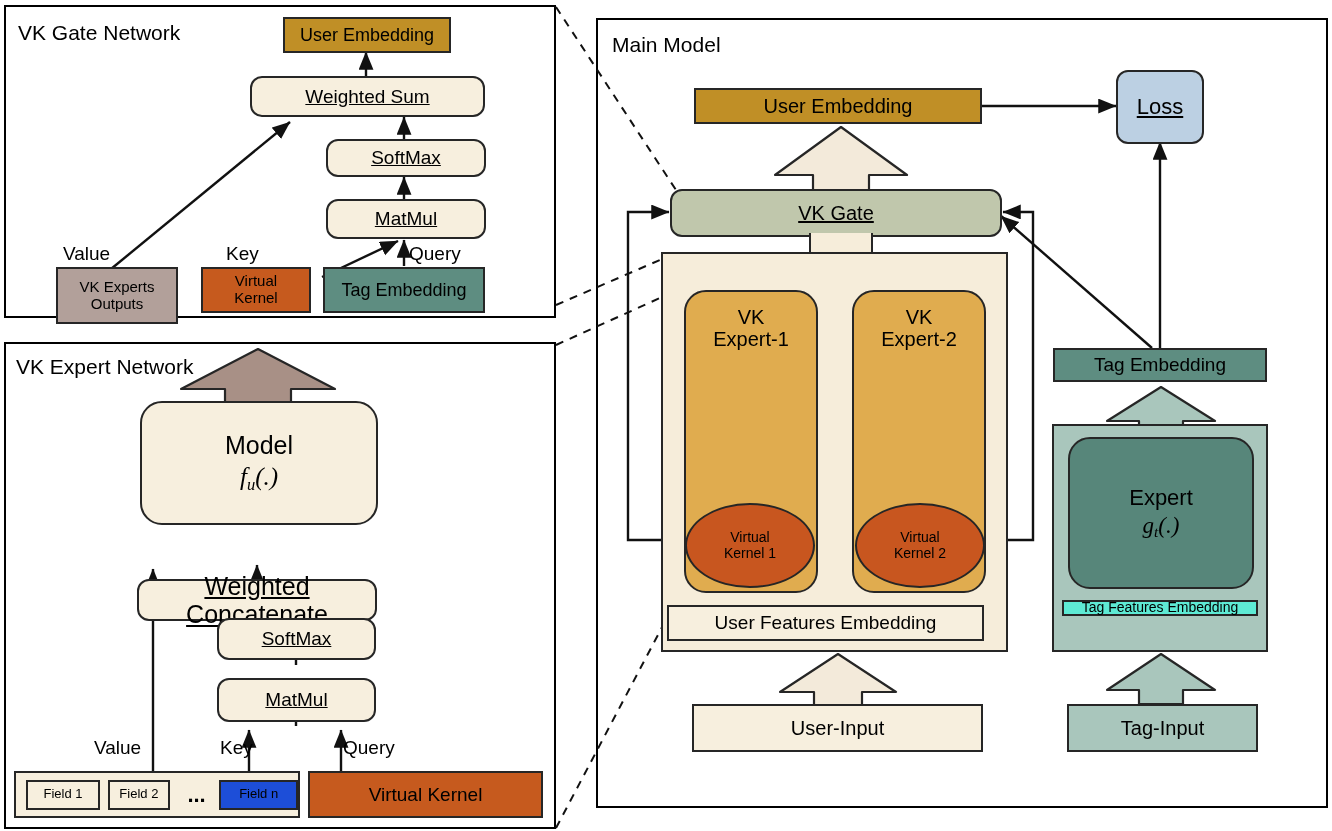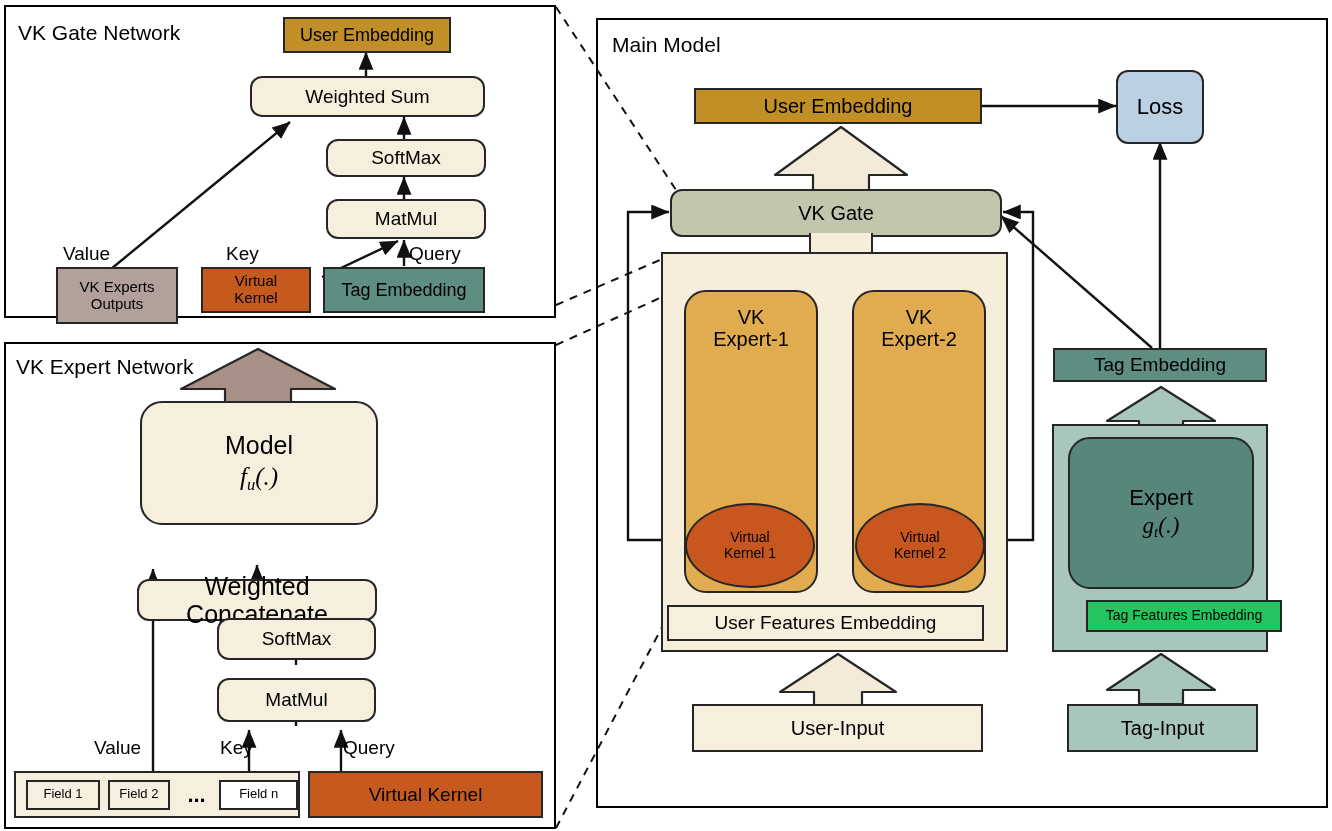--- a/index.html
+++ b/index.html
@@ -5,21 +5,21 @@
   html,body{margin:0;padding:0;background:#ffffff;}
   body{width:1332px;height:831px;position:relative;overflow:hidden;
        font-family:"Liberation Sans","DejaVu Sans",sans-serif;color:#000;}
   .root{position:absolute;left:0;top:0;width:1332px;height:831px;}
   svg.edges{position:absolute;left:0;top:0;width:1332px;height:831px;pointer-events:none;}
   .panel{position:absolute;border:2px solid #000;background:#fff;box-sizing:border-box;}
   .panel-title{position:absolute;font-size:21px;line-height:1;white-space:nowrap;}
   .node{position:absolute;box-sizing:border-box;border:2px solid #262626;
         display:flex;align-items:center;justify-content:center;text-align:center;
         line-height:1.12;white-space:pre-line;}
-  .rnd{border-radius:12px;}
+  .rnd{border-radius:12px;text-decoration:underline;}
   .rnd-lg{border-radius:22px;}
   .ellipse{border-radius:50%;}
   .plain{border:none;background:transparent;}
   .sub{font-size:0.66em;vertical-align:-0.28em;font-style:italic;}
   .lbl{position:absolute;font-size:19px;white-space:nowrap;}
   .mathline{font-family:"Liberation Serif","DejaVu Serif",serif;font-style:italic;}
 </style>
 </head>
 <body>
 
@@ -110,21 +110,21 @@
   <div class="node rnd" style="left:217px;top:678px;width:159px;height:44px;background:#F7EFDE;font-size:19px;">MatMul</div>
 
   <div class="lbl" style="left:94px;top:737px;">Value</div>
   <div class="lbl" style="left:220px;top:737px;">Key</div>
   <div class="lbl" style="left:343px;top:737px;">Query</div>
 
   <div class="node" style="left:14px;top:771px;width:286px;height:47px;background:#F7EFDE;justify-content:flex-start;">
     <div class="node" style="position:relative;left:0;top:0;margin-left:10px;width:79px;height:30px;background:#F7EFDE;font-size:13px;border-width:2px;">Field 1</div>
     <div class="node" style="position:relative;left:0;top:0;margin-left:8px;width:66px;height:30px;background:#F7EFDE;font-size:13px;border-width:2px;">Field 2</div>
     <div class="node plain" style="position:relative;left:0;top:0;margin-left:10px;width:36px;height:30px;font-size:22px;font-weight:bold;align-items:flex-end;padding-bottom:2px;">...</div>
-    <div class="node" style="position:relative;left:0;top:0;margin-left:6px;width:84px;height:30px;background:#ffffff;font-size:13px;border-width:2px;">Field n</div>
+    <div class="node" style="position:relative;left:0;top:0;margin-left:6px;width:84px;height:30px;background:#1d4ed8;font-size:13px;border-width:2px;">Field n</div>
   </div>
 
   <div class="node" style="left:308px;top:771px;width:235px;height:47px;background:#C65A1E;font-size:19px;">Virtual Kernel</div>
 
   <div class="node" style="left:694px;top:88px;width:288px;height:36px;background:#C08F26;font-size:20px;">User Embedding</div>
 
   <div class="node rnd" style="left:1116px;top:70px;width:88px;height:74px;background:#BCD0E3;font-size:22px;">Loss</div>
 
   <svg style="position:absolute;left:773px;top:125px;width:136px;height:68px;" viewBox="0 0 136 68">
     <path d="M68,2 L134,50 L96,50 L96,68 L40,68 L40,50 L2,50 Z" fill="#F3EADA" stroke="#262626" stroke-width="2.2" stroke-linejoin="round"></path>
@@ -162,21 +162,21 @@
     <path d="M56,2 L110,36 L78,36 L78,48 L34,48 L34,36 L2,36 Z" fill="#A9C6BC" stroke="#262626" stroke-width="2.2" stroke-linejoin="round"></path>
   </svg>
 
   <div class="node" style="left:1052px;top:424px;width:216px;height:228px;background:#A9C6BC;border-width:2px;"></div>
 
   <div class="node rnd-lg" style="left:1068px;top:437px;width:186px;height:152px;background:#57867A;flex-direction:column;">
     <span style="font-size:22px;">Expert</span>
     <span class="mathline" style="font-size:23px;margin-top:3px;">g<span class="sub">t</span>(.)</span>
   </div>
 
-  <div class="node" style="left:1062px;top:600px;width:196px;height:32px;background:#22c55e;font-size:14px;margin-left:24px;">Tag Features Embedding</div>
+  <div class="node" style="left:1062px;top:600px;width:196px;height:16px;background:#5eead4;font-size:14px;">Tag Features Embedding</div>
 
   <svg style="position:absolute;left:1105px;top:652px;width:112px;height:52px;" viewBox="0 0 112 52">
     <path d="M56,2 L110,38 L78,38 L78,52 L34,52 L34,38 L2,38 Z" fill="#A9C6BC" stroke="#262626" stroke-width="2.2" stroke-linejoin="round"></path>
   </svg>
 
   <div class="node" style="left:1067px;top:704px;width:191px;height:48px;background:#A9C6BC;font-size:20px;">Tag-Input</div>
 
 </div>
 
 </body></html>

